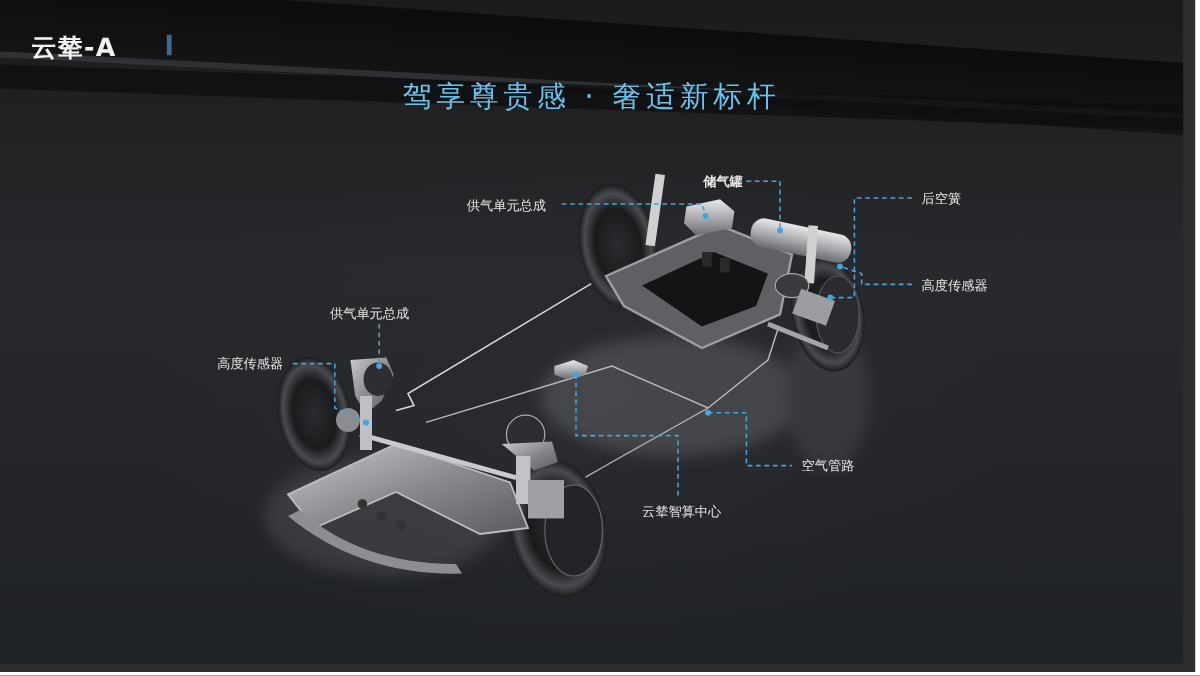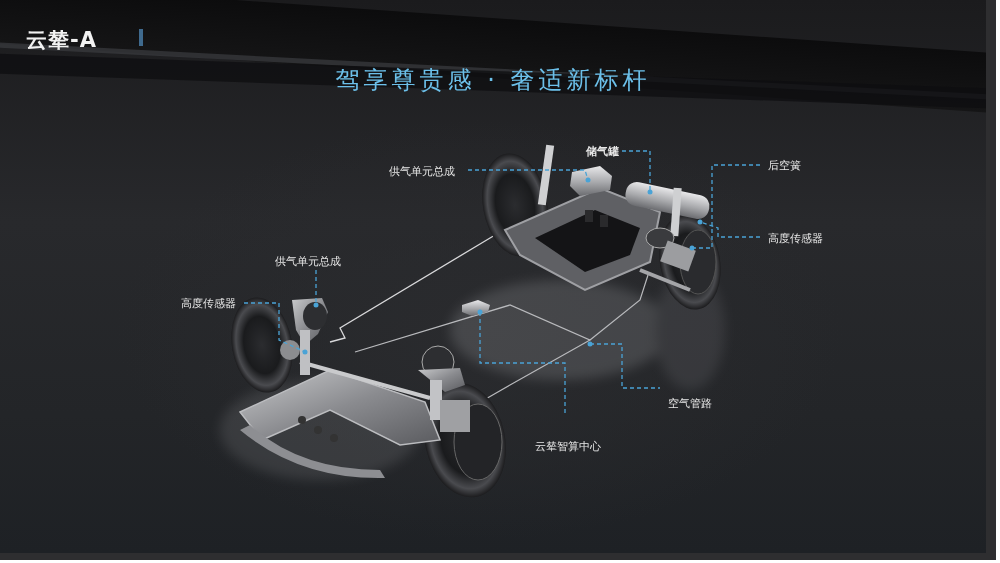--- a/index.html
+++ b/index.html
@@ -134,16 +134,16 @@
         <circle cx="700" cy="222" r="2.5"></circle>
     </g>
   </svg>
 
   <div class="lbl" style="left:389px;top:164px;">供气单元总成</div>
   <div class="lbl" style="left:586px;top:144px;font-weight:bold;">储气罐</div>
   <div class="lbl" style="left:768px;top:158px;font-family:Liberation Serif, serif;">后空簧</div>
   <div class="lbl" style="left:768px;top:231px;">高度传感器</div>
   <div class="lbl" style="left:275px;top:254px;">供气单元总成</div>
   <div class="lbl" style="left:181px;top:296px;text-align:center;">高度传感器</div>
-  <div class="lbl" style="left:668px;top:381px;margin-top:15px;">空气管路</div>
-  <div class="lbl" style="left:535px;top:439px;">云辇智算中心</div>
+  <div class="lbl" style="left:668px;top:381px;">空气管路</div>
+  <div class="lbl" style="left:535px;top:419px;">云辇智算中心</div>
 
 </div>
 
 </body></html>

